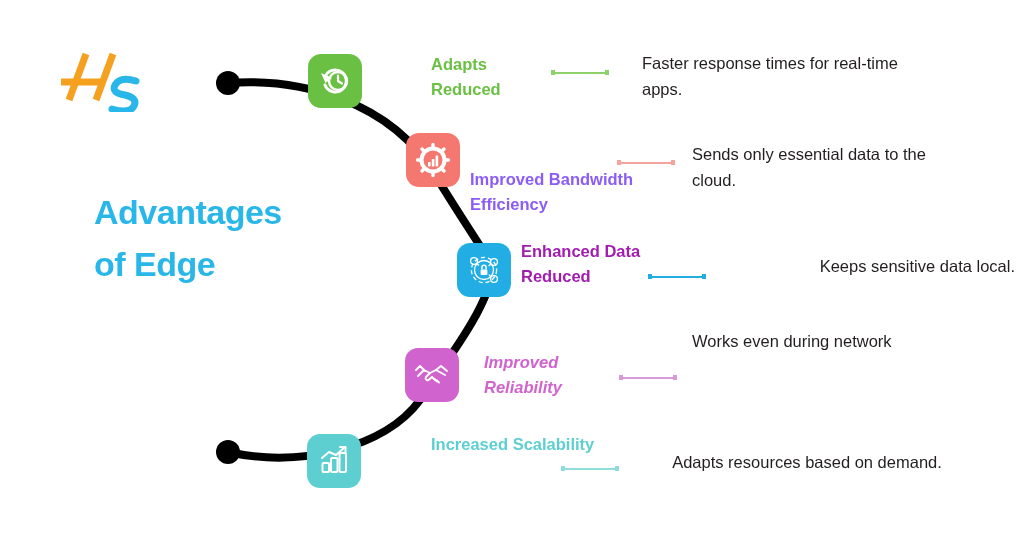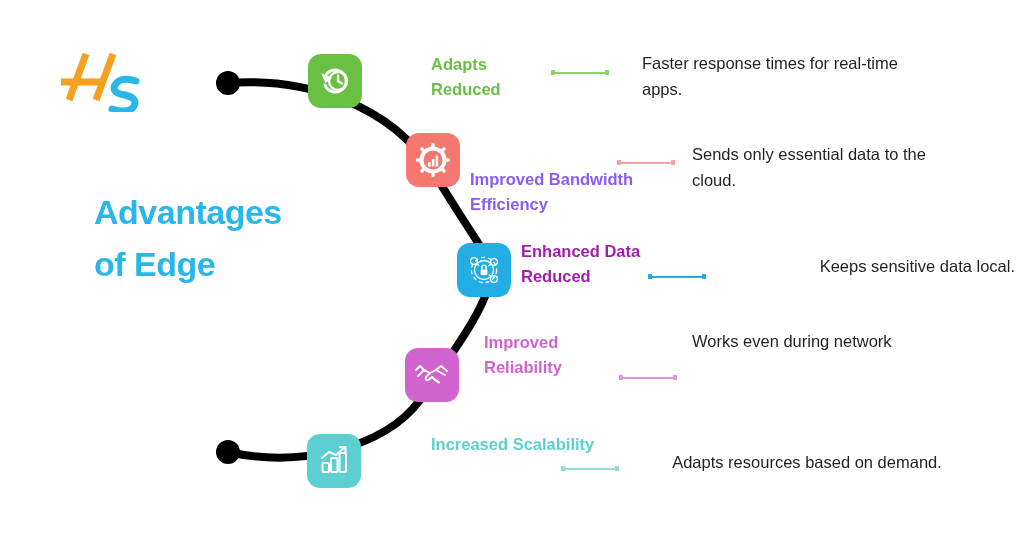--- a/index.html
+++ b/index.html
@@ -227,21 +227,21 @@
       <svg width="36" height="36" viewBox="0 0 36 36">
         <g fill="none" stroke="#ffffff" stroke-width="1.9" stroke-linecap="round" stroke-linejoin="round">
           <path d="M 4 19 L 10 13 L 16 16 L 22 13 L 31 18"></path>
           <path d="M 16 16 L 12 20 a 2 2 0 0 0 2.8 2.8 L 18 20"></path>
           <path d="M 18 20 L 21 23 M 20.5 22 L 23 24.5 M 23 23.5 L 25 25.5"></path>
           <path d="M 22 13 L 27 9 L 33 14"></path>
           <path d="M 10 13 L 6 9 L 2 13"></path>
         </g>
       </svg>
     </div>
-    <div class="row-label" style="left:484px; top:330px; color:#d163cf;">
+    <div class="row-label" style="left:484px; top:350px; color:#d163cf;font-style:italic;">
       <div>Improved</div>
       <div>Reliability</div>
     </div>
     <div class="connector" style="left:619px; top:373px; width:58px; color:#d99ad8;">
       <span class="cap left"></span>
       <span class="bar"></span>
       <span class="cap right"></span>
     </div>
     <div class="row-desc" style="left:692px; top:328px; width:290px;">
       <div>Works even during network</div>

